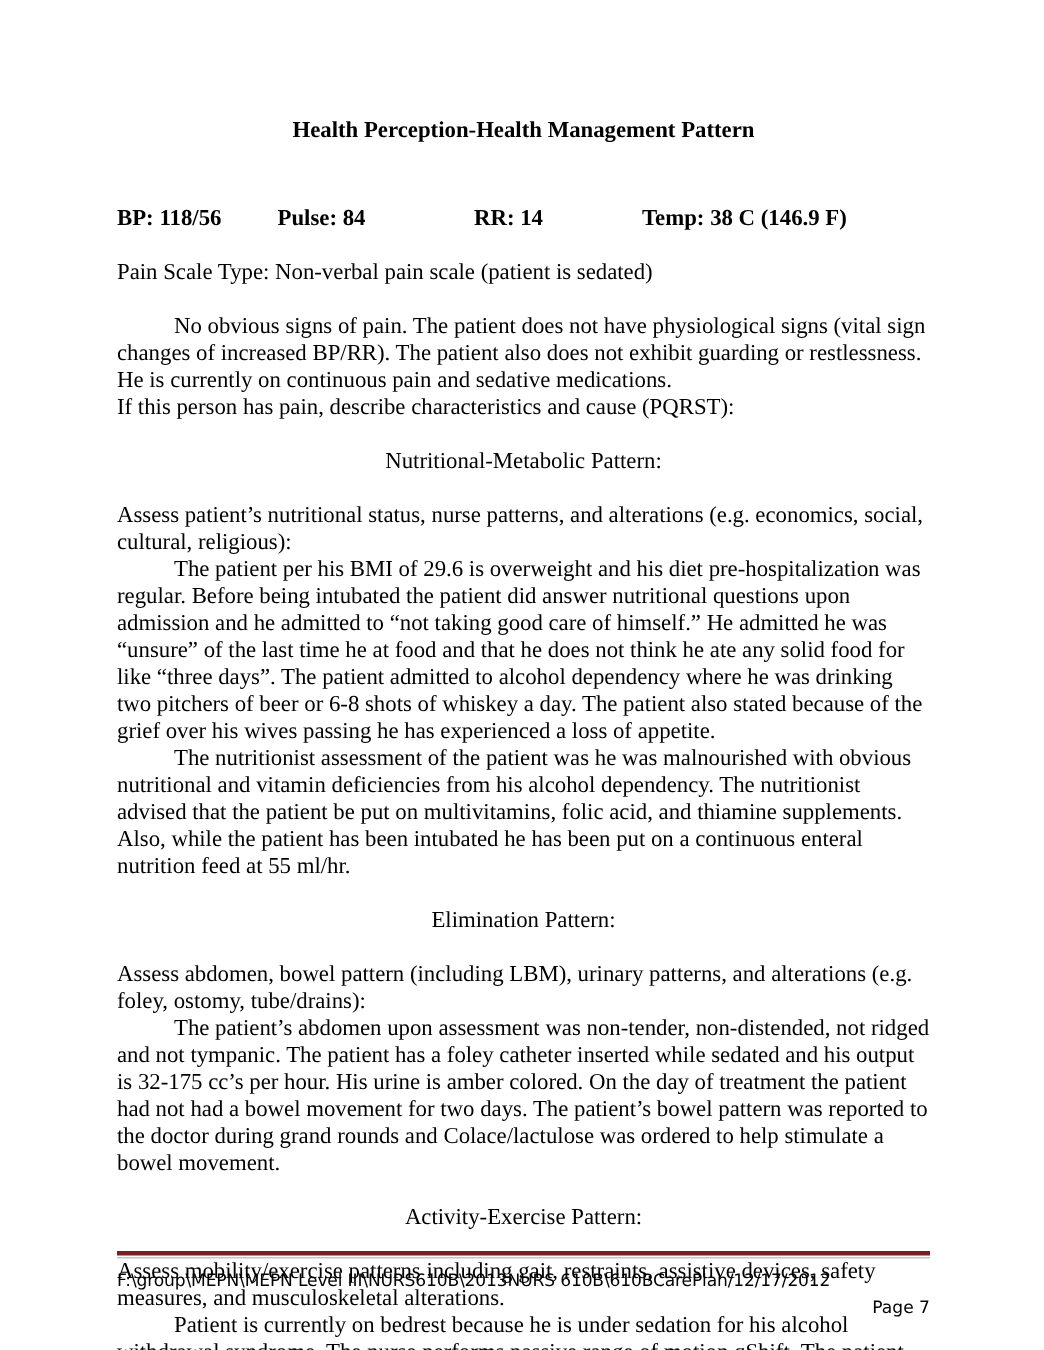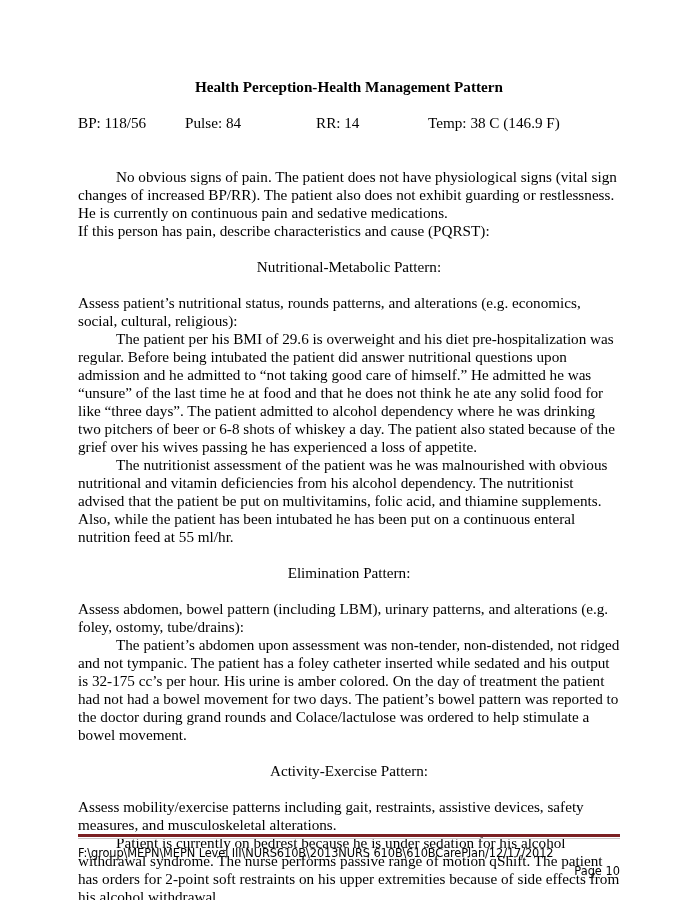--- a/index.html
+++ b/index.html
@@ -57,23 +57,24 @@
     text-indent: 38px;
   }
   .vitals {
     font-size: 15.2px;
     line-height: 18px;
     margin: 0;
     white-space: pre;
   }
   .vitals .cell {
     display: inline-block;
+    font-weight: bold;
   }
   .c-bp { width: 107px; }
-  .c-pulse { width: 111px; }
+  .c-pulse { width: 111px; margin-top: 23px; }
   .c-rr { width: 112px; margin-left: 20px; }
   .section-head {
     text-align: center;
     font-weight: normal;
     font-size: 15.2px;
     line-height: 18px;
     margin: 0;
   }
   .footer {
     position: absolute;
@@ -118,33 +119,34 @@
   <div class="content">
 
     <div class="heading">Health Perception-Health Management Pattern</div>
 
     <div class="spacer"></div>
 
     <div class="vitals"><span class="cell c-bp">BP: 118/56</span><span class="cell c-pulse">Pulse: 84</span><span class="cell c-rr">RR: 14</span><span class="cell">Temp: 38 C (146.9 F)</span></div>
 
     <div class="spacer"></div>
 
+    <p class="body">Pain Scale Type: Non-verbal pain scale (patient is sedated)</p>
 
     <div class="spacer"></div>
 
     <p class="body indent">No obvious signs of pain. The patient does not have physiological signs (vital sign changes of increased BP/RR). The patient also does not exhibit guarding or restlessness. He is currently on continuous pain and sedative medications.</p>
     <p class="body">If this person has pain, describe characteristics and cause (PQRST):</p>
 
     <div class="spacer"></div>
 
     <div class="section-head">Nutritional-Metabolic Pattern:</div>
 
     <div class="spacer"></div>
 
-    <p class="body">Assess patient’s nutritional status, rounds patterns, and alterations (e.g. economics, social, cultural, religious):</p>
+    <p class="body">Assess patient’s nutritional status, nurse patterns, and alterations (e.g. economics, social, cultural, religious):</p>
     <p class="body indent">The patient per his BMI of 29.6 is overweight and his diet pre-hospitalization was regular.  Before being intubated the patient did answer nutritional questions upon admission and he admitted to “not taking good care of himself.” He admitted he was “unsure” of the last time he at food and that he does not think he ate any solid food for like “three days”.  The patient admitted to alcohol dependency where he was drinking two pitchers of beer or 6-8 shots of whiskey a day.  The patient also stated because of the grief over his wives passing he has experienced a loss of appetite.</p>
     <p class="body indent">The nutritionist assessment of the patient was he was malnourished with obvious nutritional and vitamin deficiencies from his alcohol dependency.  The nutritionist advised that the patient be put on multivitamins, folic acid, and thiamine supplements.  Also, while the patient has been intubated he has been put on a continuous enteral nutrition feed at 55 ml/hr.</p>
 
     <div class="spacer"></div>
 
     <div class="section-head">Elimination Pattern:</div>
 
     <div class="spacer"></div>
 
     <p class="body">Assess abdomen, bowel pattern (including LBM), urinary patterns, and alterations (e.g. foley, ostomy, tube/drains):</p>
@@ -158,16 +160,16 @@
 
     <p class="body">Assess mobility/exercise patterns including gait, restraints, assistive devices, safety measures, and musculoskeletal alterations.</p>
     <p class="body indent">Patient is currently on bedrest because he is under sedation for his alcohol withdrawal syndrome.  The nurse performs passive range of motion qShift.  The patient has orders for 2-point soft restraints on his upper extremities because of side effects from his alcohol withdrawal</p>
 
   </div>
 
   <div class="footer">
     <div class="footer-rule" style="background: rgb(123, 32, 34);"></div>
     <div class="footer-rule2"></div>
     <div class="footer-text">F:\group\MEPN\MEPN Level III\NURS610B\2013NURS 610B\610BCarePlan/12/17/2012</div>
-    <div class="footer-page">Page 10</div>
+    <div class="footer-page">Page 7</div>
   </div>
 
 </div>
 
 </body></html>

